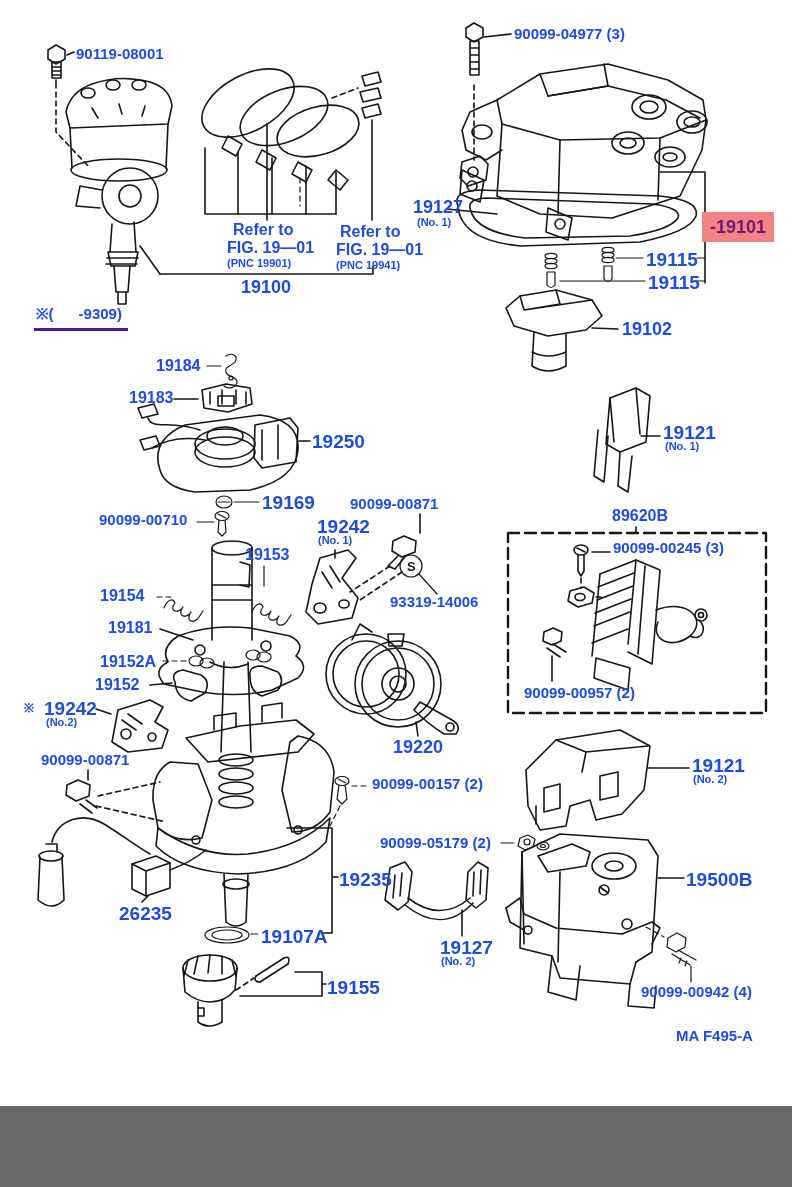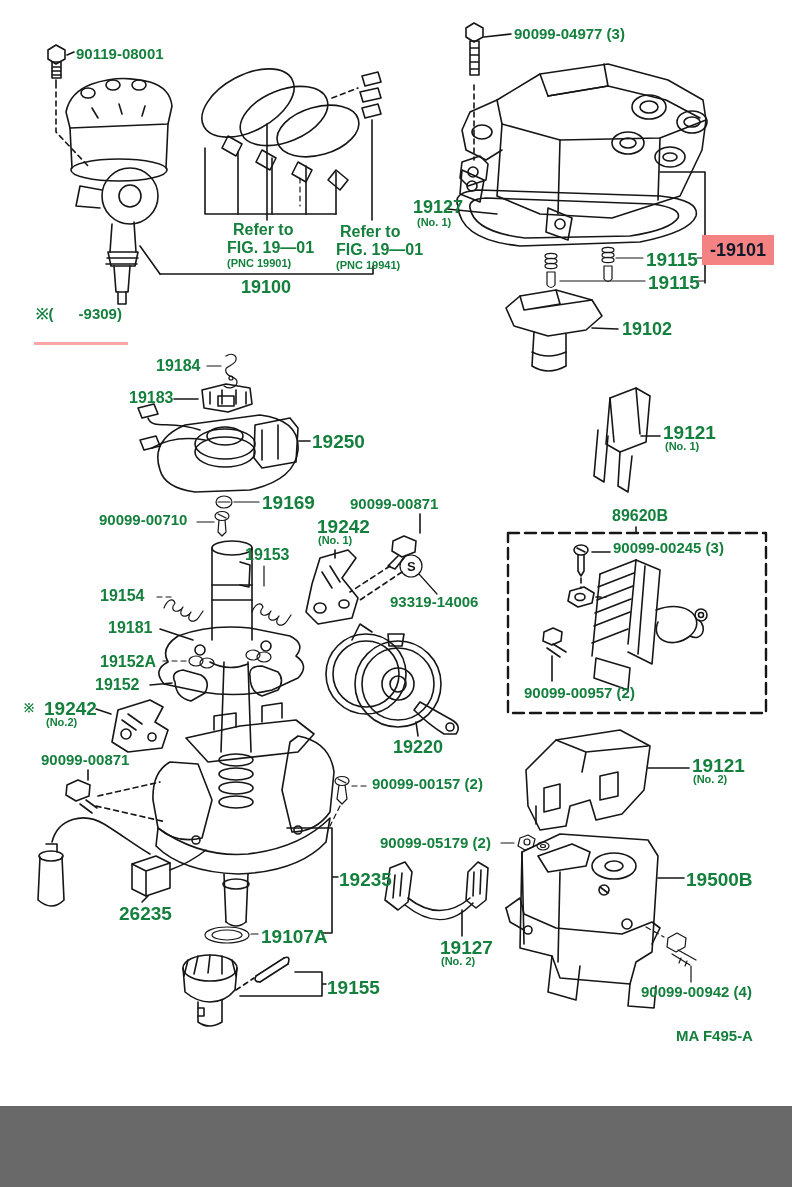--- a/index.html
+++ b/index.html
@@ -3,23 +3,23 @@
 <meta charset="utf-8">
 <style>
   html,body{margin:0;padding:0;background:#fff}
   #page{position:relative;width:792px;height:1187px;background:#ffffff;overflow:hidden;
         font-family:"Liberation Sans",sans-serif}
   #art{position:absolute;left:0;top:0}
   .ln{stroke:#161616;fill:none;stroke-width:1.6;stroke-linecap:round;stroke-linejoin:round}
   .thin{stroke-width:1.2}
   .dsh{stroke-dasharray:5 4}
   .dshbox{stroke-dasharray:11 6;stroke-width:2.4}
-  .lbl{position:absolute;color:#15803d;font-weight:700;font-size:16px;line-height:1.05;white-space:nowrap}
+  .lbl{position:absolute;color:#1d4ed8;font-weight:700;font-size:16px;line-height:1.05;white-space:nowrap}
   .s11{font-size:11px}.s12{font-size:12px}.s15{font-size:15px}.s17{font-size:19px}.s18{font-size:18px}
-  .underlined{border-bottom:3px solid #fca5a5;padding:0 6px 20px 2px}
+  .underlined{border-bottom:3px solid #4c1d95;padding:0 6px 6px 2px}
   #hl{position:absolute;left:702px;top:212px;width:72px;height:30px;display:flex;align-items:center;
       justify-content:center;font-weight:700;font-size:18px}
   #banner{position:absolute;left:0;top:1106px;width:792px;height:81px;display:flex;align-items:center;
       justify-content:center;gap:46px;font-size:33px;letter-spacing:1px}
   .smark{font:700 13px "Liberation Sans",sans-serif;fill:#161616}
 </style>
 </head>
 <body>
 
 <div id="page">
@@ -393,21 +393,21 @@
   <div class="lbl" style="left:227px;top:240px">FIG. 19—01</div>
   <div class="lbl s11" style="left:227px;top:258px">(PNC 19901)</div>
   <div class="lbl" style="left:340px;top:224px">Refer to</div>
   <div class="lbl" style="left:336px;top:242px">FIG. 19—01</div>
   <div class="lbl s11" style="left:336px;top:260px">(PNC 19941)</div>
   <div class="lbl s18" style="left:241px;top:278px">19100</div>
 
   <div class="lbl s18" style="left:413px;top:198px">19127</div>
   <div class="lbl s11" style="left:417px;top:217px">(No. 1)</div>
 
-  <div id="hl" style="background: rgb(245, 130, 130); color: #0f172a; margin-top: 23px;">-19101</div>
+  <div id="hl" style="background: rgb(245, 130, 130); color: #701a75;">-19101</div>
 
   <div class="lbl s17" style="left:646px;top:250px">19115</div>
   <div class="lbl s17" style="left:648px;top:273px">19115</div>
   <div class="lbl s18" style="left:622px;top:320px">19102</div>
 
   <div class="lbl s15 underlined" style="left:34px;top:306px">※(&nbsp;&nbsp;&nbsp;&nbsp;&nbsp;&nbsp;-9309)</div>
 
   <div class="lbl" style="left:156px;top:358px">19184</div>
   <div class="lbl" style="left:129px;top:390px">19183</div>
   <div class="lbl s17" style="left:312px;top:432px">19250</div>

